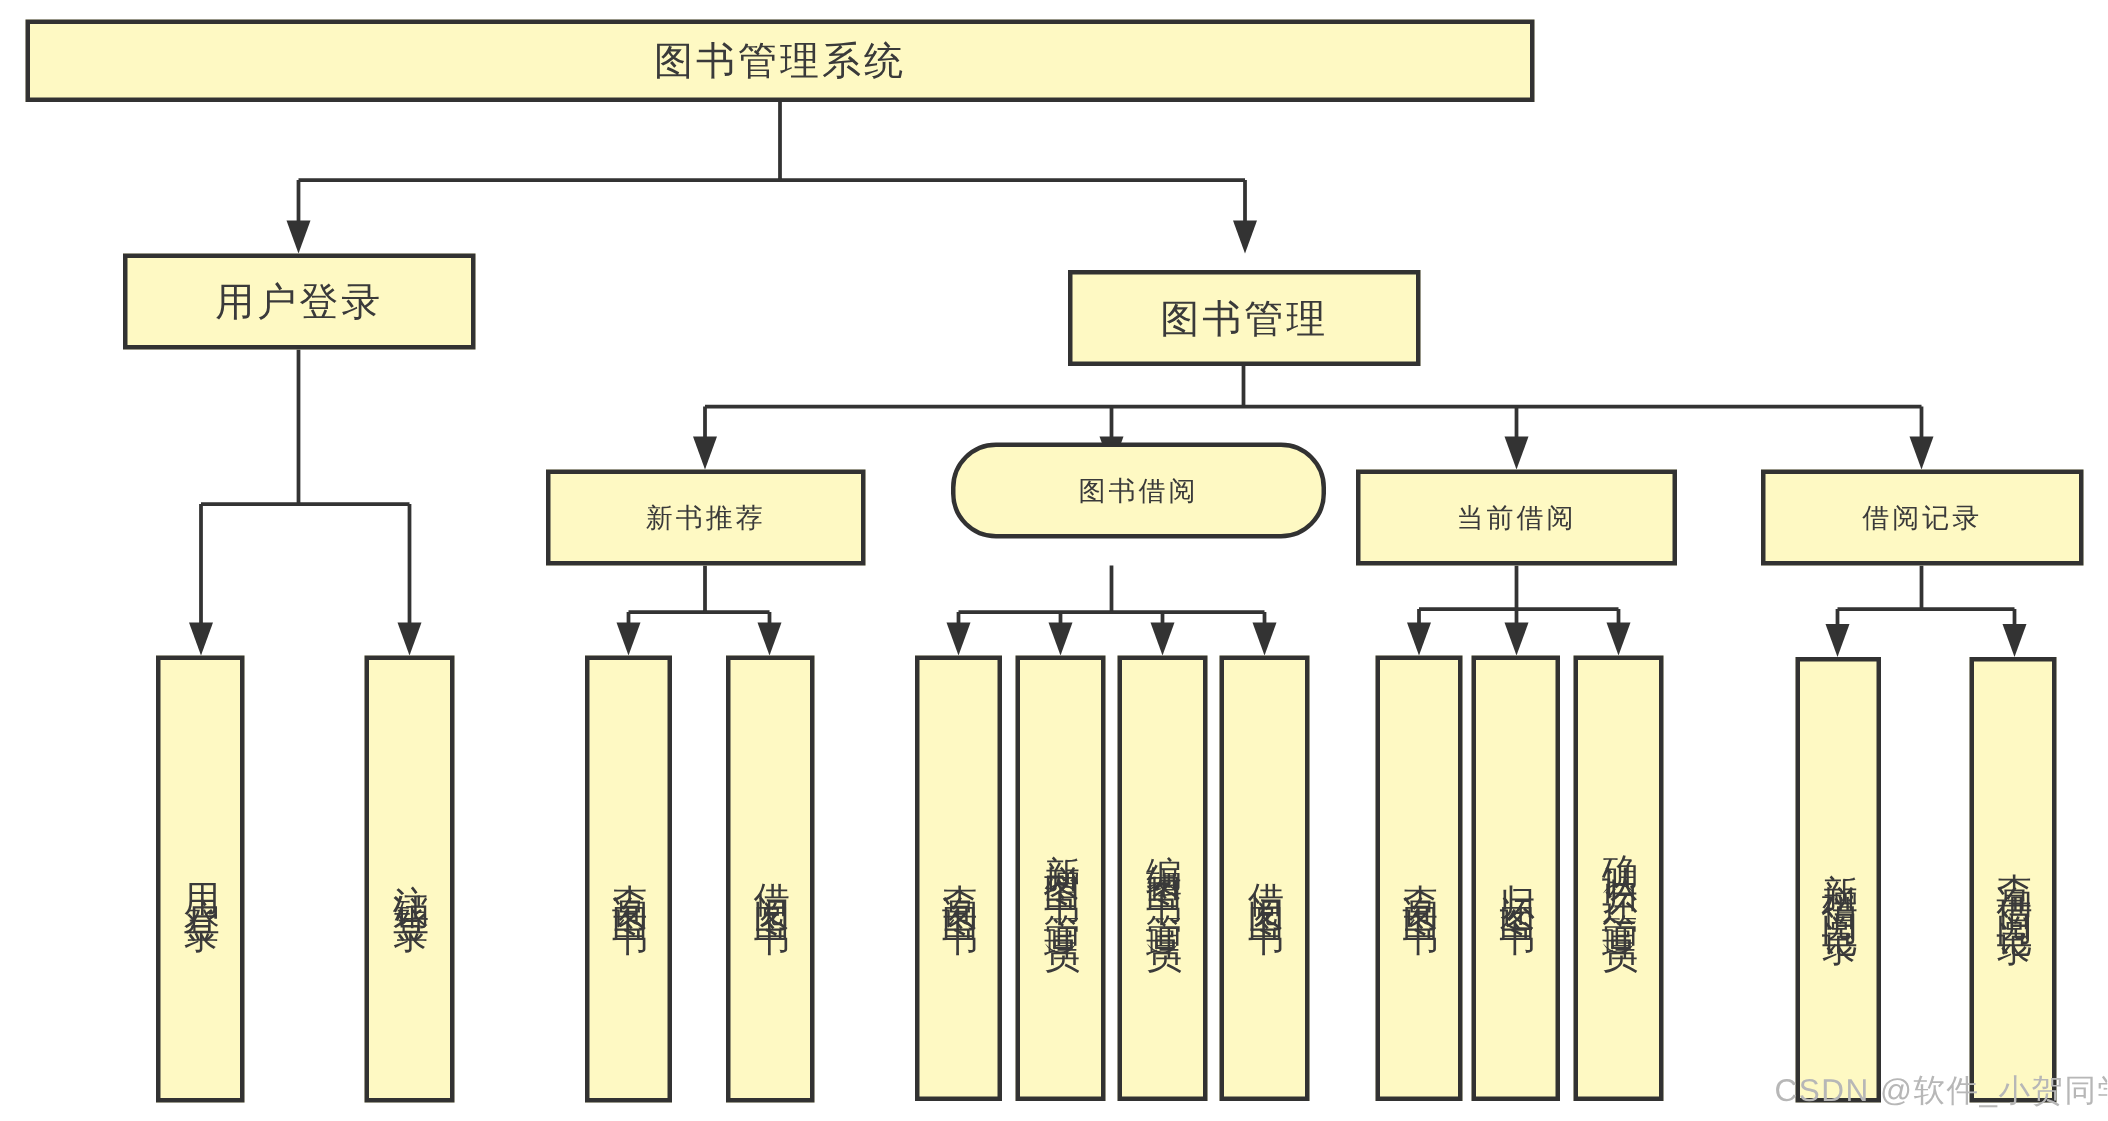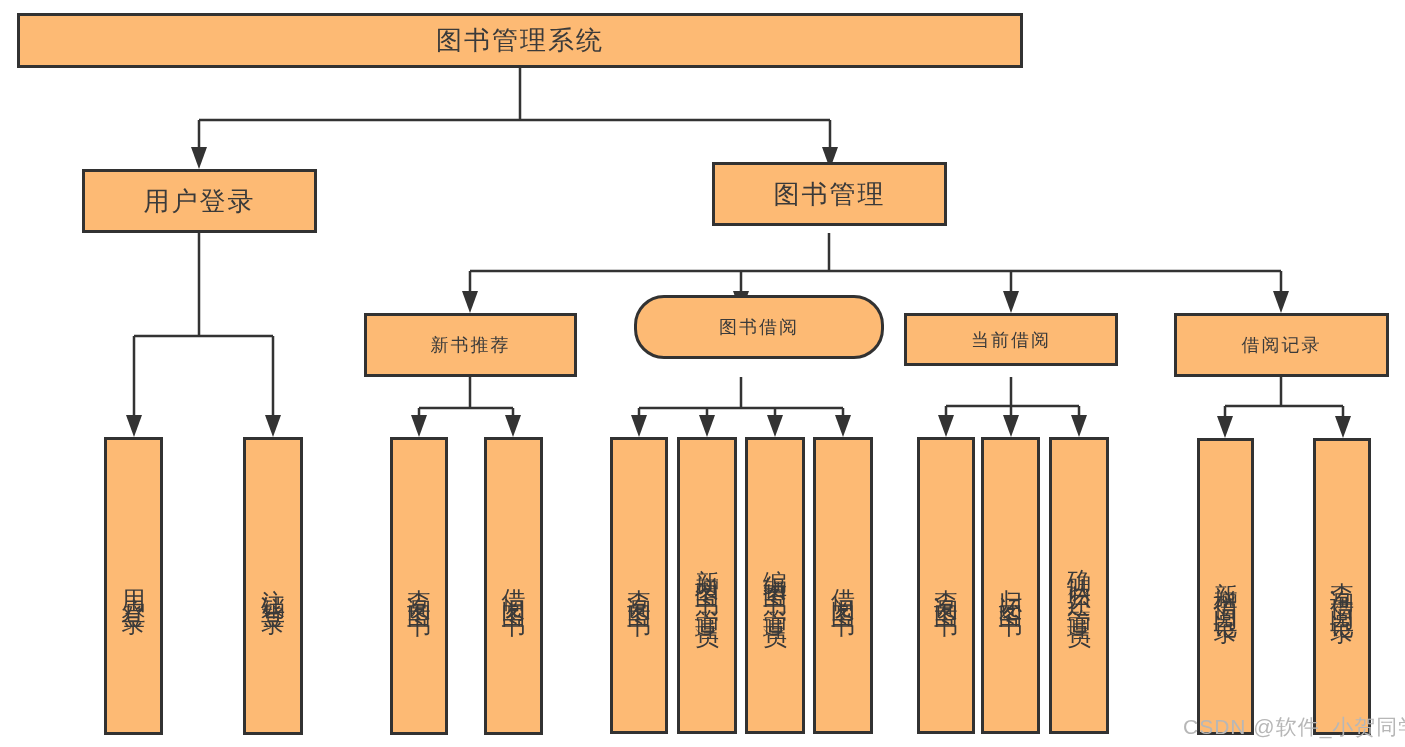--- a/index.html
+++ b/index.html
@@ -1,43 +1,43 @@
 <!DOCTYPE html>
 <html><head>
 <meta charset="utf-8">
 <style>
   html,body{margin:0;padding:0;background:#ffffff;}
   #canvas{
     position:relative;width:1405px;height:747px;background:#ffffff;overflow:hidden;
     font-family:"Liberation Sans","DejaVu Sans",sans-serif;color:#3a3a3a;
   }
   .box{
-    position:absolute;background:#fdba74;border:3px solid #323232;box-sizing:border-box;
+    position:absolute;background:#fef9c3;border:3px solid #323232;box-sizing:border-box;
     display:flex;align-items:center;justify-content:center;
   }
   .hlabel{font-size:26px;letter-spacing:2px;white-space:nowrap;}
   .l3 .hlabel{font-size:18px;}
   .leaf .vlabel{
     writing-mode:vertical-rl;text-orientation:mixed;
     font-size:24px;line-height:1;letter-spacing:8px;white-space:nowrap;
   }
   #connectors{position:absolute;left:0;top:0;pointer-events:none;}
   #connectors path{stroke:#333333;stroke-width:2.5;fill:none;}
   #connectors polygon{fill:#333333;stroke:none;}
   #watermark{
     position:absolute;left:1183px;top:713px;font-size:21px;color:#b7b7b7;
     letter-spacing:1px;white-space:nowrap;
   }
   
   #n-root{left:17px;top:13px;width:1006px;height:55px;}
   #n-user-login{left:82px;top:169px;width:235px;height:64px;}
-  #n-book-mgmt{left:712px;top:162px;width:235px;height:64px;}
+  #n-book-mgmt{left:712px;top:180px;width:235px;height:64px;}
   #n-new-rec{left:364px;top:313px;width:213px;height:64px;}
   #n-book-borrow{left:634px;top:295px;width:250px;height:64px;border-radius:30px;}
-  #n-current{left:904px;top:313px;width:214px;height:53px;}
+  #n-current{left:904px;top:313px;width:214px;height:64px;}
   #n-records{left:1174px;top:313px;width:215px;height:64px;}
   #l-user-login{left:104px;top:437px;width:59px;height:298px;}
   #l-logout{left:243px;top:437px;width:60px;height:298px;}
   #l-query-rec{left:390px;top:437px;width:58px;height:298px;}
   #l-borrow-rec{left:484px;top:437px;width:59px;height:298px;}
   #l-query-borrow{left:610px;top:437px;width:58px;height:297px;}
   #l-add-books{left:677px;top:437px;width:60px;height:297px;}
   #l-edit-books{left:745px;top:437px;width:60px;height:297px;}
   #l-borrow-borrow{left:813px;top:437px;width:60px;height:297px;}
   #l-query-current{left:917px;top:437px;width:58px;height:297px;}

